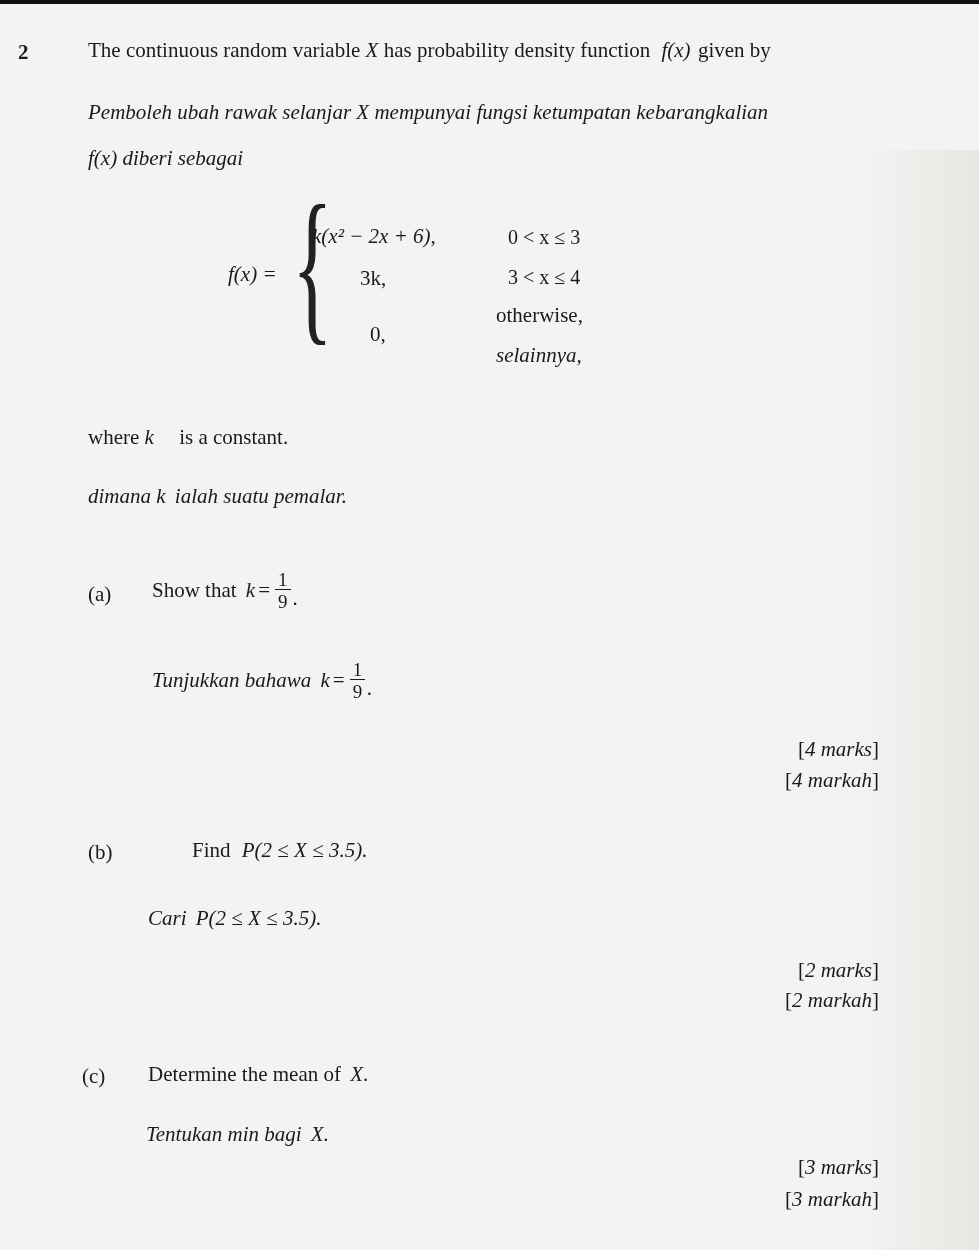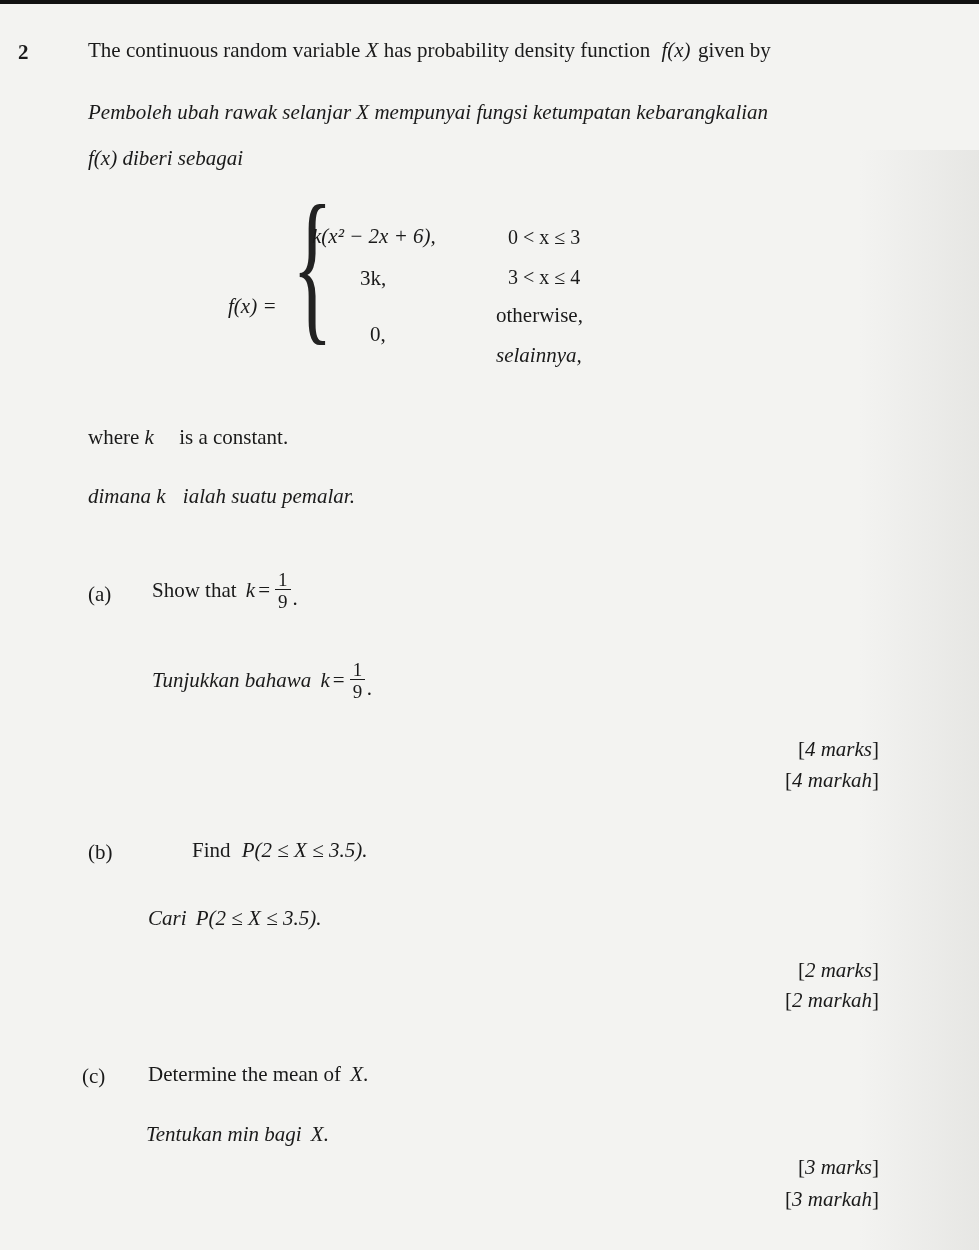--- a/index.html
+++ b/index.html
@@ -38,38 +38,38 @@
 </div>
 
 <div class="abs t i" style="left:88px; top:100px;">
   <span>Pemboleh ubah rawak selanjar </span><span>X</span><span> mempunyai fungsi ketumpatan kebarangkalian</span>
 </div>
 
 <div class="abs t i" style="left:88px; top:146px;">
   <span>f(x)</span><span> diberi sebagai</span>
 </div>
 
-<div class="abs t math" style="left:228px; top:262px;margin-top:32px;"><span class="i">f(x) =</span></div>
+<div class="abs t math" style="left:228px; top:262px;"><span class="i">f(x) =</span></div>
 <div class="abs brace" style="left:292px; top:180px;">{</div>
 
 <div class="abs t i" style="left:312px; top:224px;">k(x² − 2x + 6),</div>
 <div class="abs t" style="left:508px; top:226px; font-size:20px;">0 &lt; x ≤ 3</div>
 
 <div class="abs t" style="left:360px; top:266px;">3k,</div>
 <div class="abs t" style="left:508px; top:266px; font-size:20px;">3 &lt; x ≤ 4</div>
 
 <div class="abs t" style="left:370px; top:322px;">0,</div>
 <div class="abs t" style="left:496px; top:303px;">otherwise,</div>
 <div class="abs t i" style="left:496px; top:343px;">selainnya,</div>
 
 <div class="abs t" style="left:88px; top:425px;">
   <span>where </span><span class="i">k</span><span style="margin-left:20px"> is a constant.</span>
 </div>
 <div class="abs t i" style="left:88px; top:484px;">
-  <span>dimana </span><span>k</span><span style="margin-left:12px"> ialah suatu pemalar.</span>
+  <span>dimana </span><span>k</span><span style="margin-left:4px"> ialah suatu pemalar.</span>
 </div>
 
 <div class="abs t" style="left:88px; top:582px;">(a)</div>
 <div class="abs t" style="left:152px; top:570px;">
   <span style="vertical-align:middle">Show that </span><span class="i" style="vertical-align:middle;margin-left:4px">k</span><span style="vertical-align:middle;margin:0 3px">=</span><span class="frac">
       <span class="num">1</span>
       <span class="den">9</span>
     </span><span style="vertical-align:bottom">.</span>
 </div>
 <div class="abs t i" style="left:152px; top:660px;">

